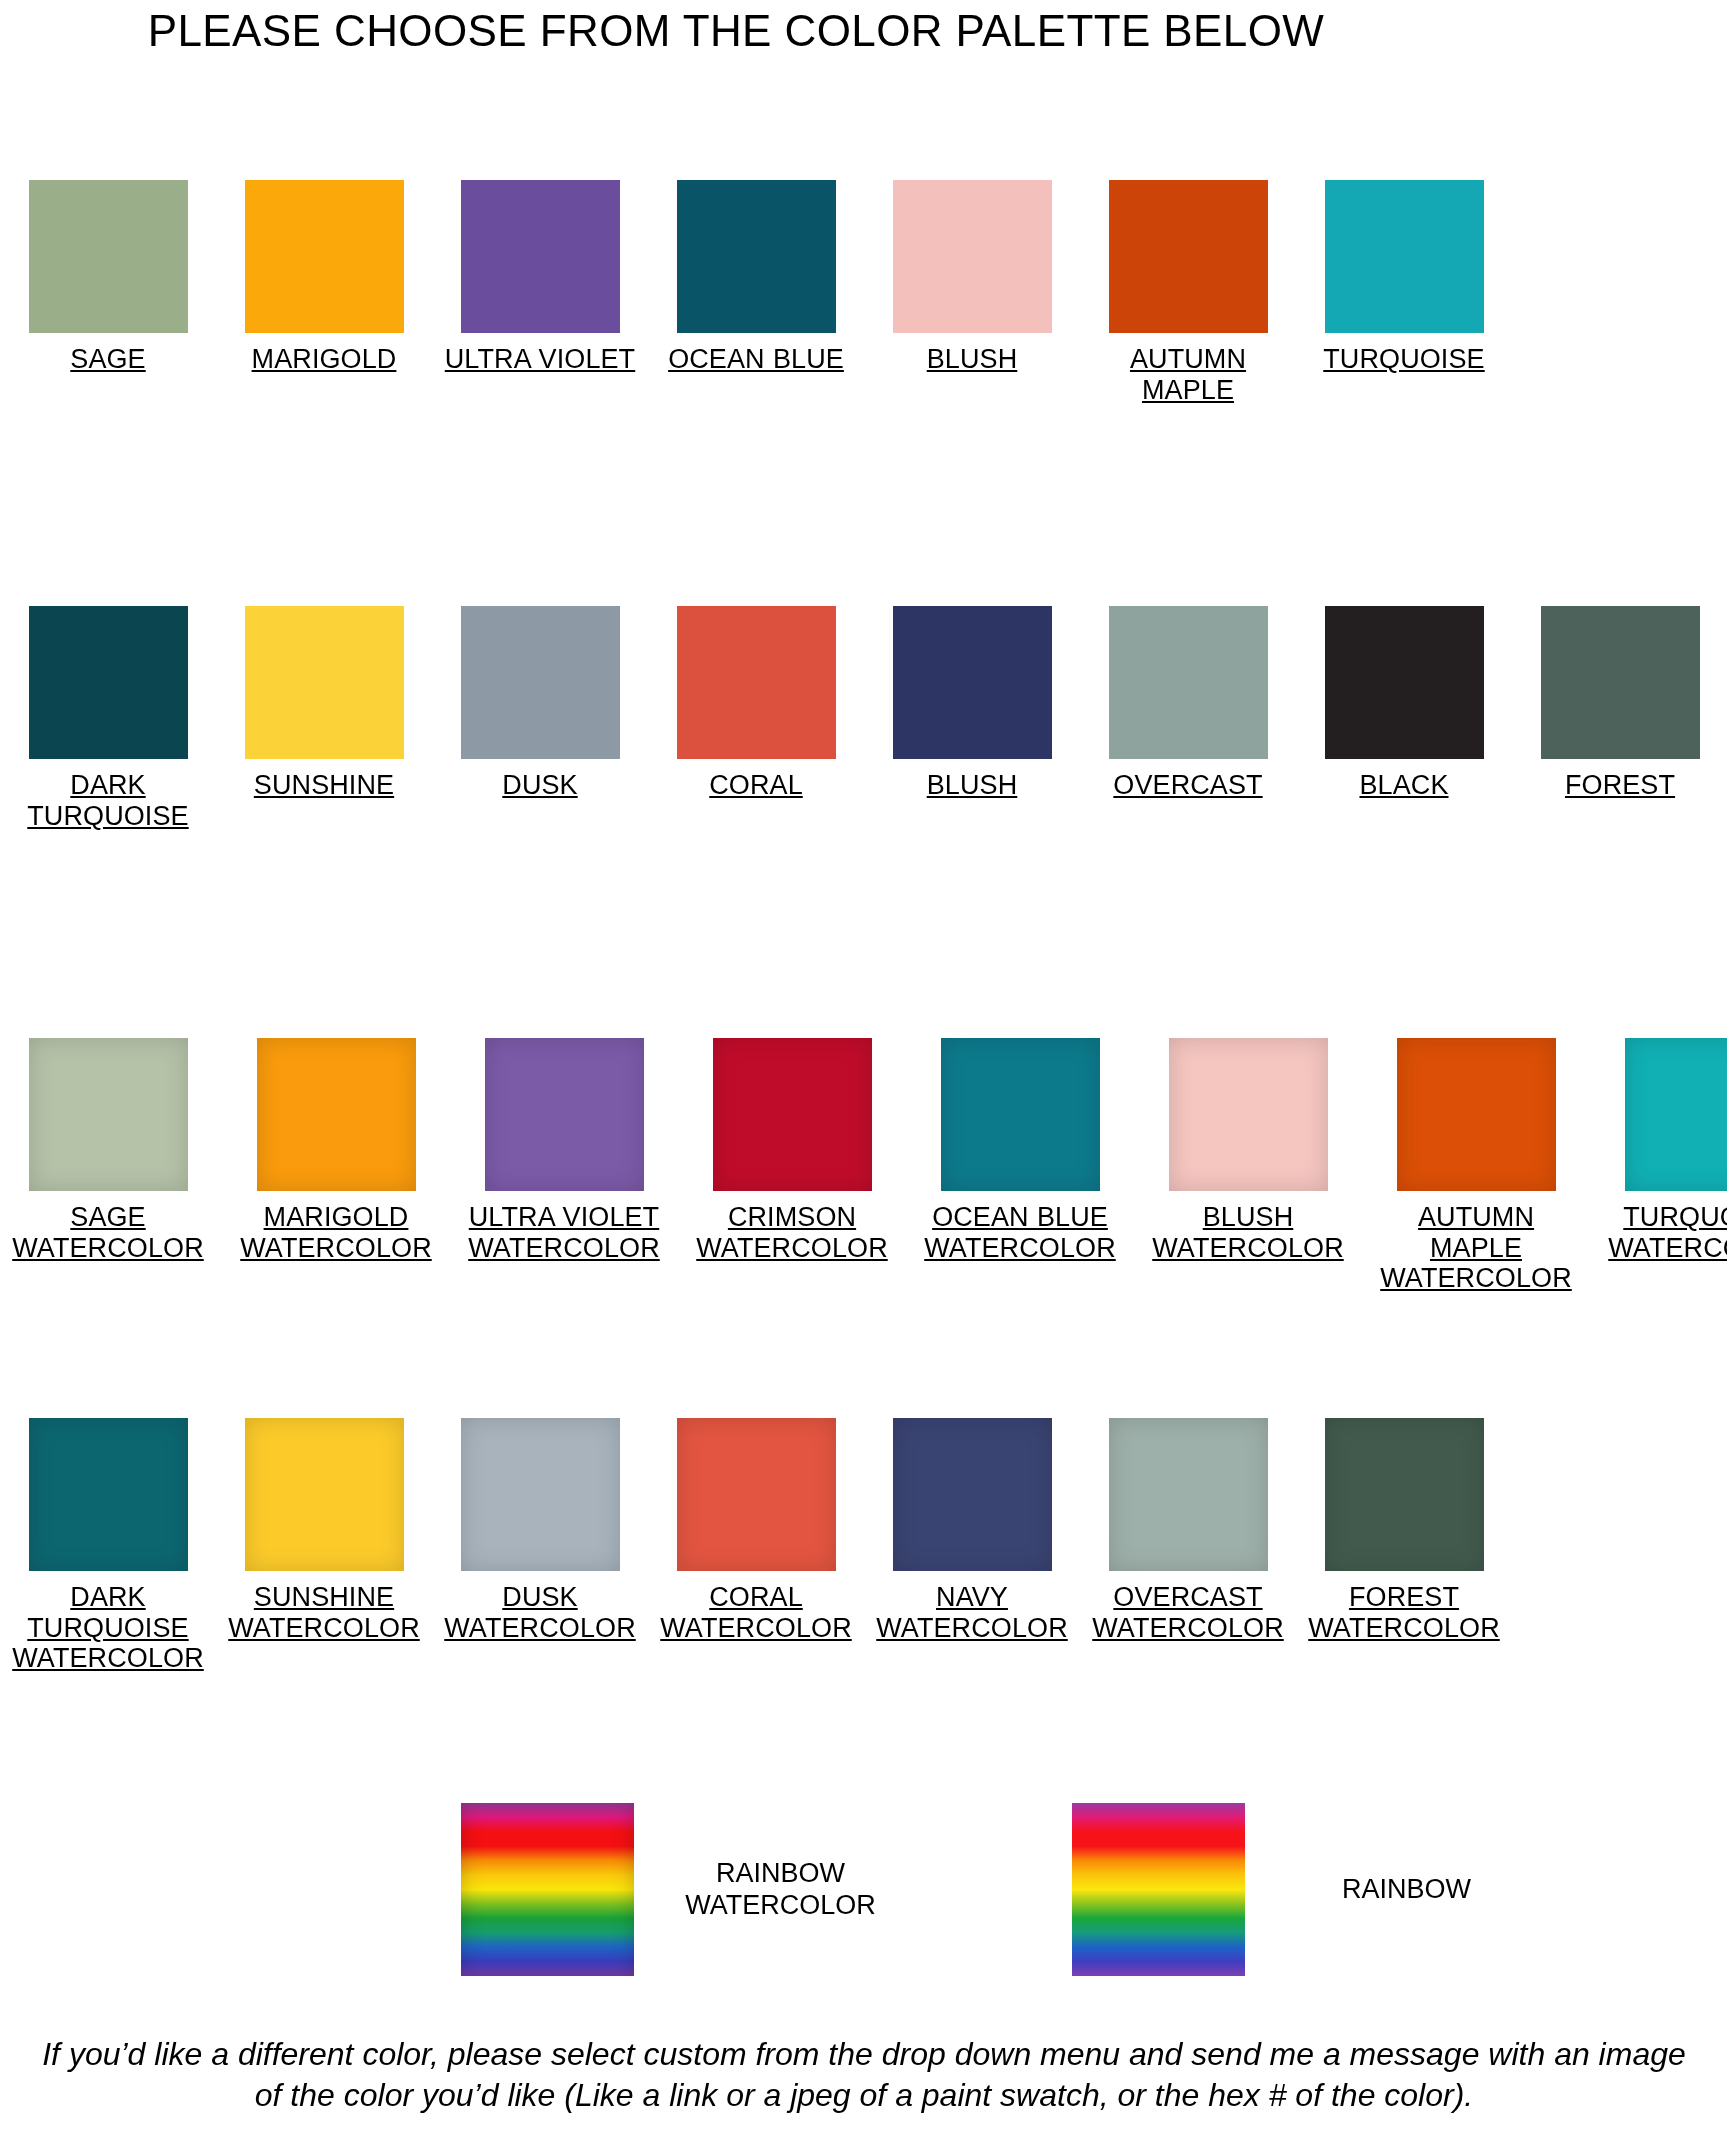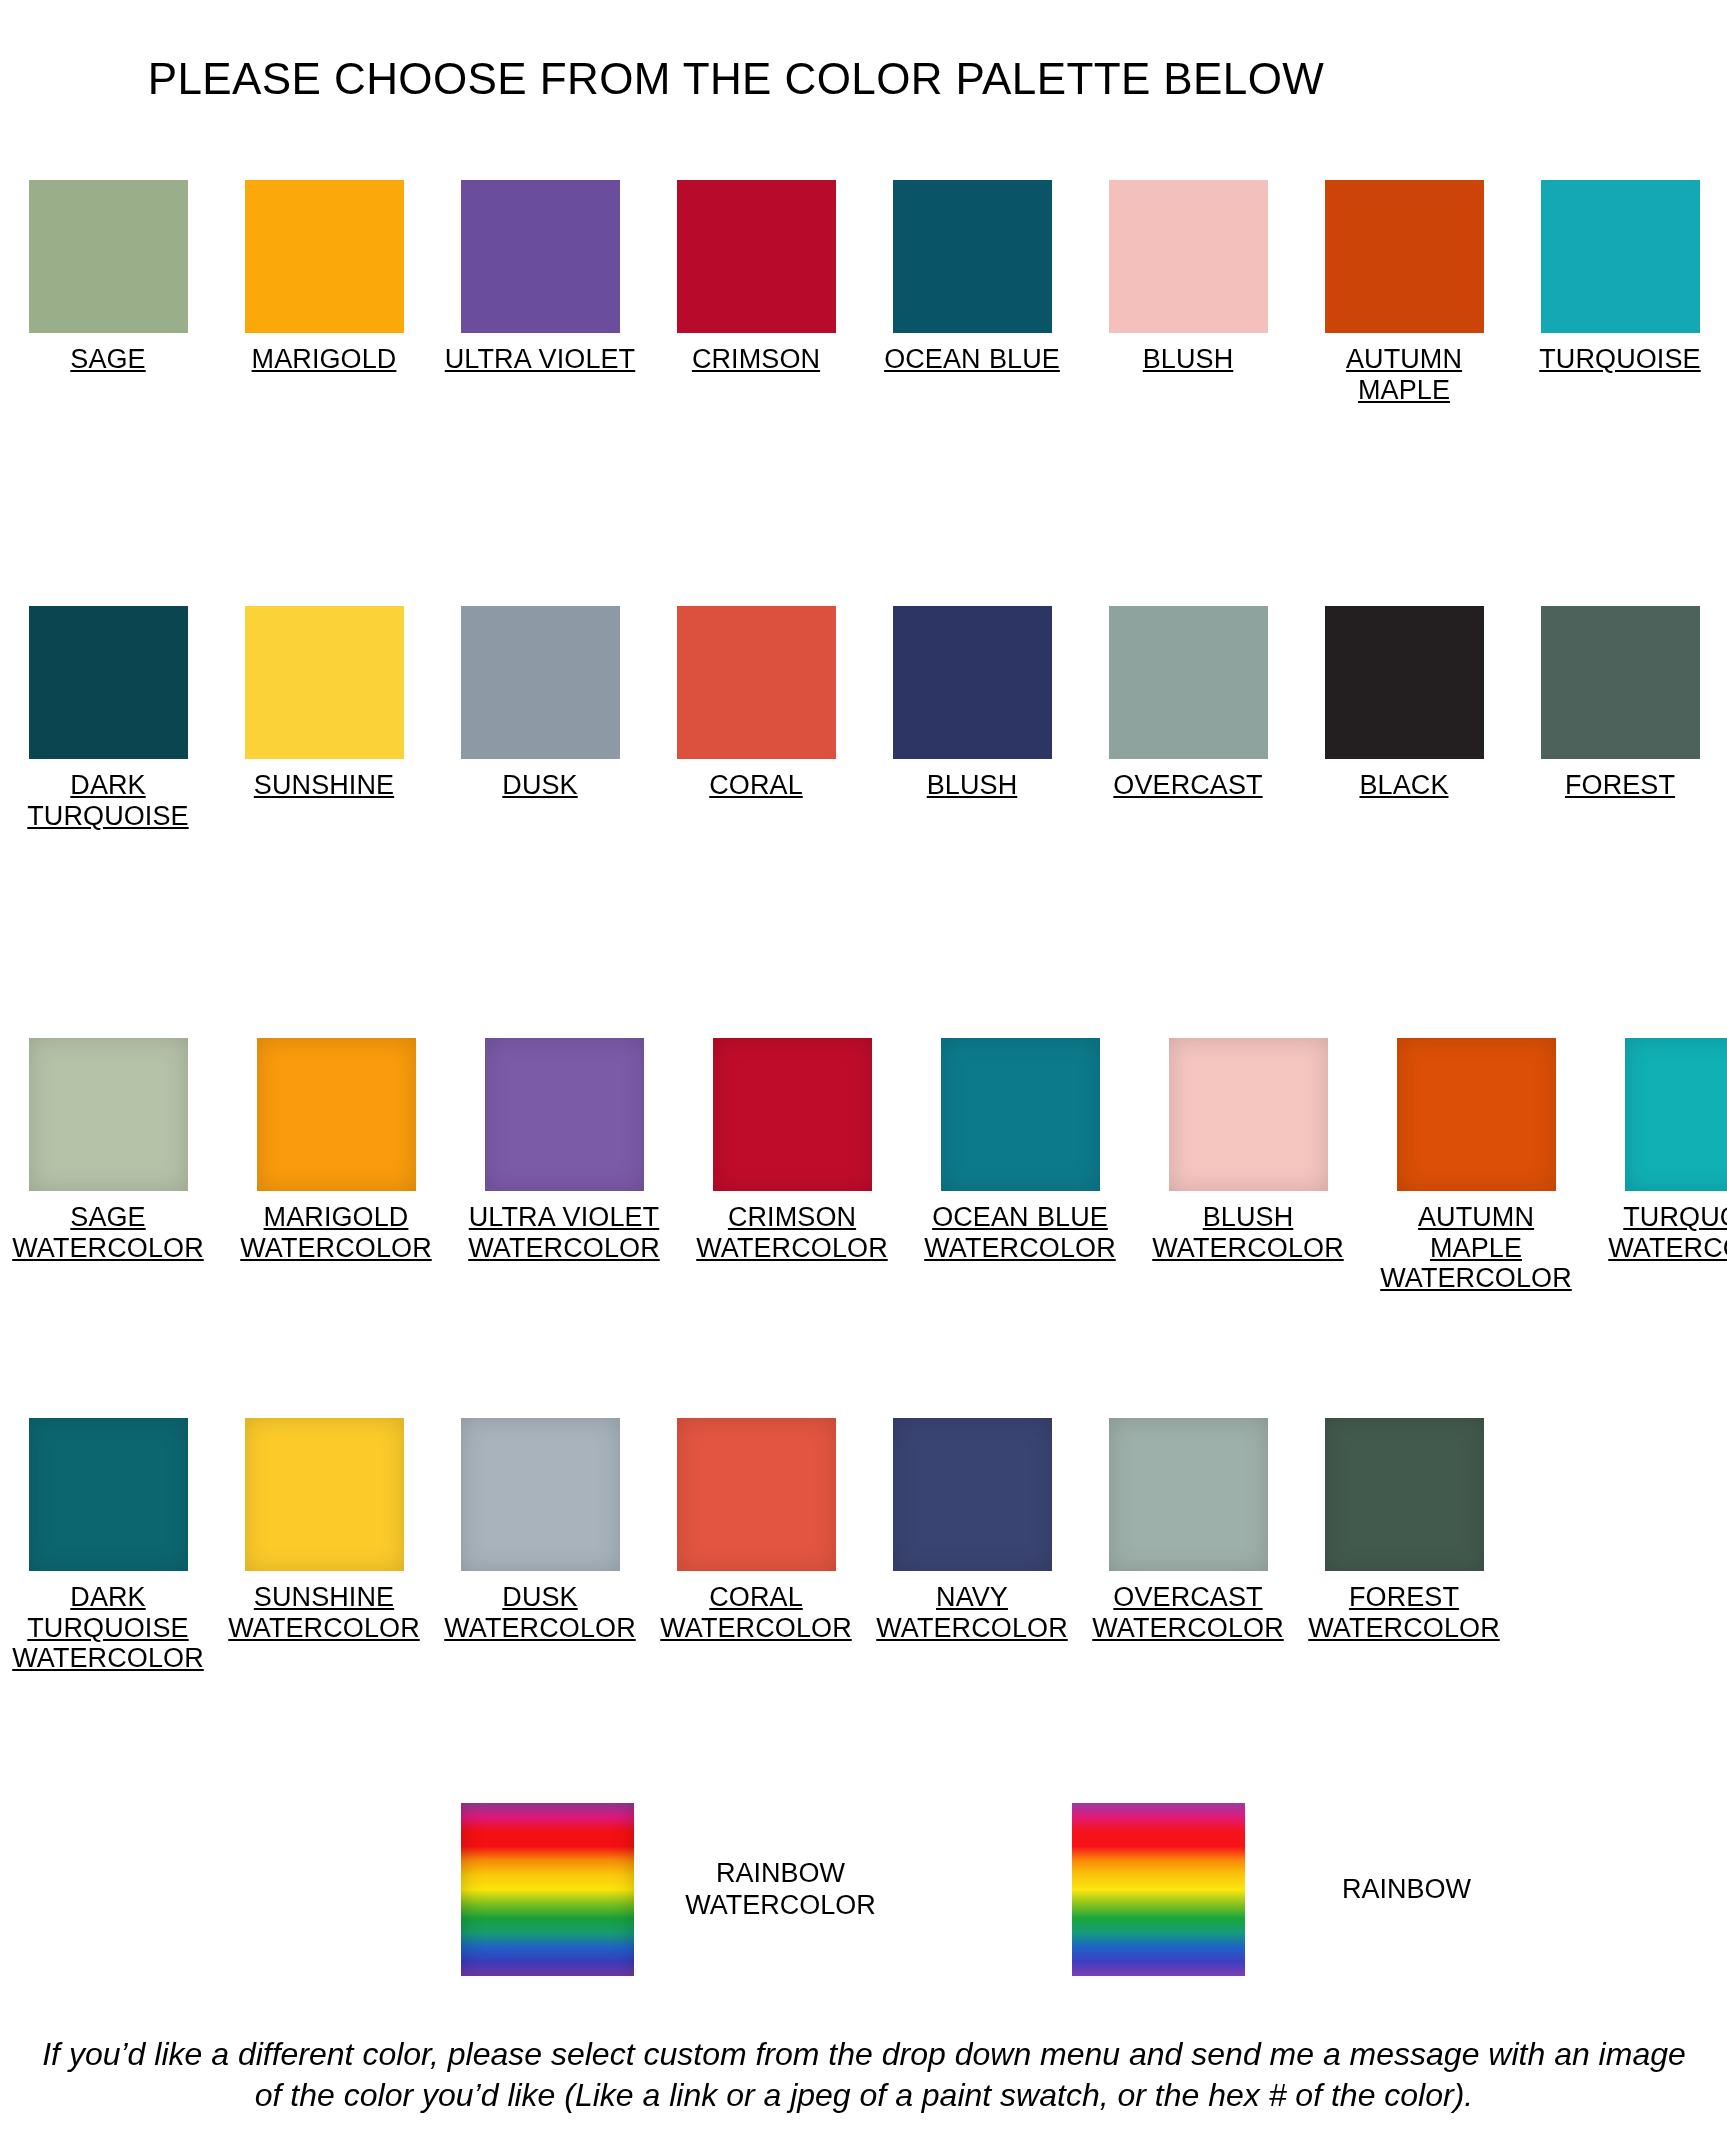--- a/index.html
+++ b/index.html
@@ -20,21 +20,20 @@
     position: absolute;
     top: 5.7px;
     left: 0;
     width: 1472px;
     text-align: center;
     font-size: 44px;
     font-weight: 400;
     letter-spacing: 0.4px;
     line-height: 1.15;
     white-space: nowrap;
-    margin-top: 48px;
   }
 
   .palette-row {
     position: absolute;
     left: 0;
     width: 1728px;
     display: grid;
     grid-template-columns: repeat(8, 216px);
     justify-items: center;
     text-decoration: underline;
@@ -128,24 +127,20 @@
     </div>
     <div class="swatch-cell">
       <div class="swatch" style="background: rgb(251, 169, 10);"></div>
       <div class="swatch-label">MARIGOLD</div>
     </div>
     <div class="swatch-cell">
       <div class="swatch" style="background: rgb(106, 77, 156);"></div>
       <div class="swatch-label">ULTRA VIOLET</div>
     </div>
     <div class="swatch-cell">
-      <div class="swatch" style="background: rgb(184, 11, 44);"></div>
-      <div class="swatch-label">CRIMSON</div>
-    </div>
-    <div class="swatch-cell">
       <div class="swatch" style="background: rgb(10, 84, 104);"></div>
       <div class="swatch-label">OCEAN BLUE</div>
     </div>
     <div class="swatch-cell">
       <div class="swatch" style="background: rgb(244, 192, 188);"></div>
       <div class="swatch-label">BLUSH</div>
     </div>
     <div class="swatch-cell">
       <div class="swatch" style="background: rgb(204, 68, 8);"></div>
       <div class="swatch-label">AUTUMN MAPLE</div>

